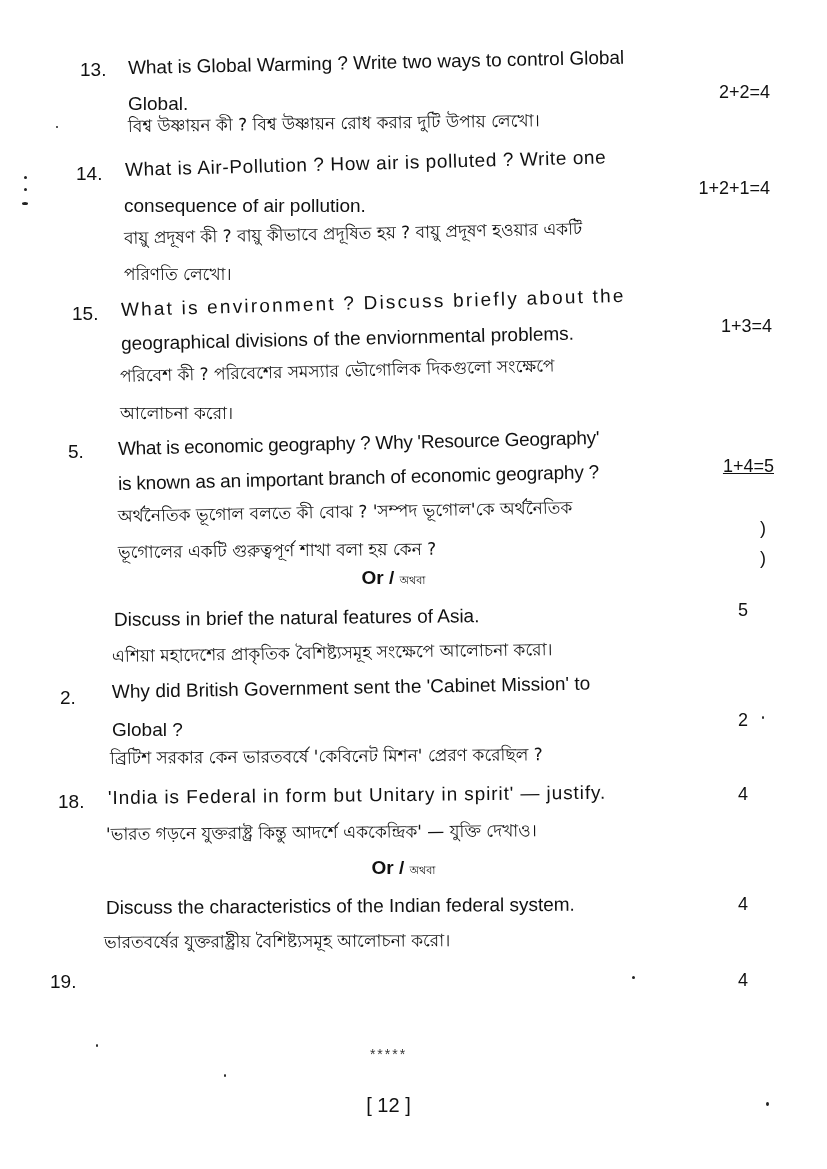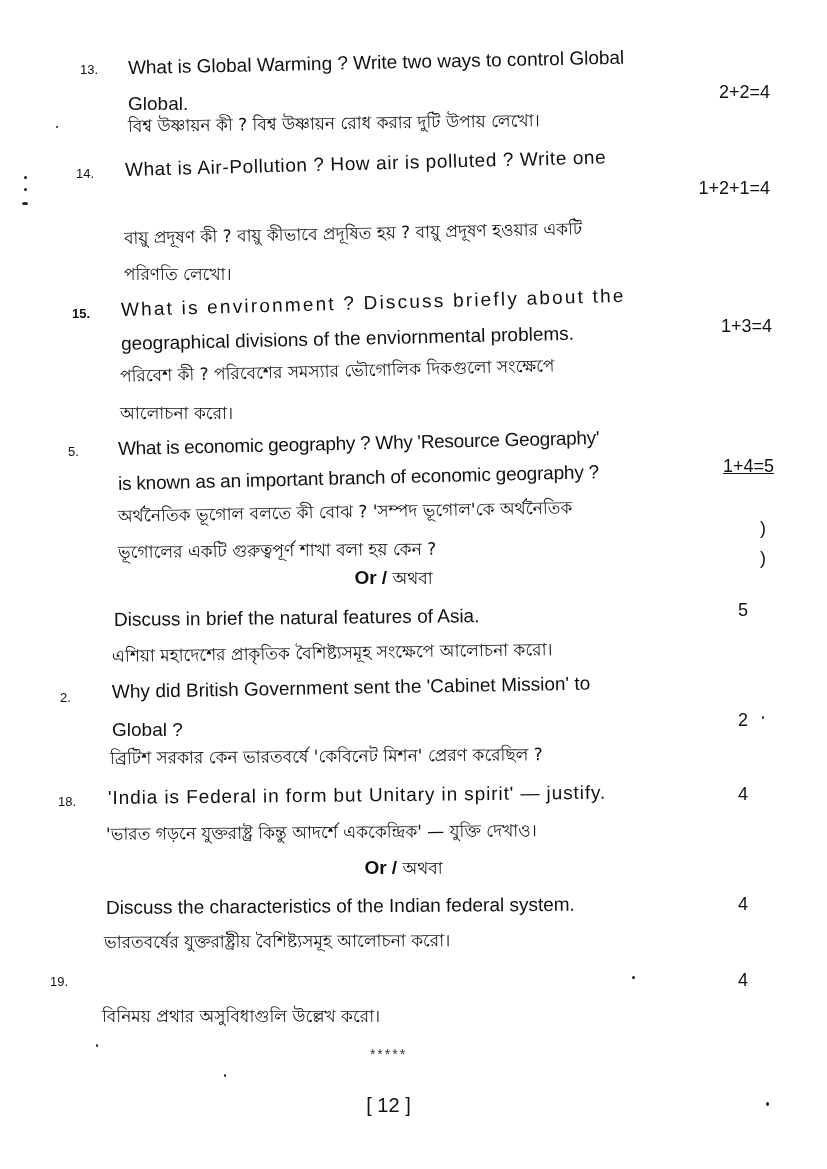--- a/index.html
+++ b/index.html
@@ -3,46 +3,47 @@
 <meta charset="utf-8">
 <style>
   html, body { margin: 0; padding: 0; }
   body {
     width: 827px; height: 1169px; background: #ffffff; position: relative; overflow: hidden;
     font-family: "Liberation Sans", "DejaVu Sans", sans-serif; color: #111;
   }
   .page { position: absolute; inset: 0; }
   .line { position: absolute; font-size: 19px; line-height: 24px; white-space: nowrap; }
   .bn { font-size: 17px; font-family: "DejaVu Sans", sans-serif; }
-  .num { position: absolute; font-size: 13px; line-height: 24px; }
+  .num { position: absolute; font-size: 19px; line-height: 24px; }
   .marks { position: absolute; font-size: 18px; line-height: 24px; text-align: right; }
   .or { position: absolute; font-size: 19px; line-height: 24px; font-weight: bold; width: 100%; text-align: center; }
-  .or .bnor { font-weight: normal; font-family: "DejaVu Sans", sans-serif; font-size: 17px; }
+  .or .bnor { font-weight: normal; font-family: "DejaVu Sans", sans-serif; font-size: 11px; }
   .stars { position: absolute; left: 0; width: 100%; text-align: center; font-size: 14px; letter-spacing: 2px; color: #333; }
   .pageno { position: absolute; left: 0; width: 100%; text-align: center; font-size: 20px; }
   .speck { position: absolute; background: #222; border-radius: 50%; }
 </style>
 </head>
 <body>
 
 <div class="page">
 
   <div class="num" style="left:80px; top:58px;">13.</div>
   <div class="line" style="left:128px; top:56px; transform:rotate(-1.2deg); transform-origin:left;">What is Global Warming ? Write two ways to control Global</div>
   <div class="marks" style="left:640px; width:130px; top:80px;">2+2=4</div>
   <div class="line" style="left:128px; top:92px;">Global.</div>
   <div class="line bn" style="left:128px; top:114px; transform:rotate(-0.8deg); transform-origin:left;">বিশ্ব উষ্ণায়ন কী ? বিশ্ব উষ্ণায়ন রোধ করার দুটি উপায় লেখো।</div>
 
   <div class="num" style="left:76px; top:162px;">14.</div>
   <div class="line" style="left:125px; top:158px; letter-spacing:0.6px; transform:rotate(-1.5deg); transform-origin:left;">What is Air-Pollution ? How air is polluted ? Write one</div>
   <div class="marks" style="left:620px; width:150px; top:176px;">1+2+1=4</div>
+  <div class="line" style="left:124px; top:194px;">consequence of air pollution.</div>
   <div class="line bn" style="left:124px; top:226px; transform:rotate(-1.2deg); transform-origin:left;">বায়ু প্রদূষণ কী ? বায়ু কীভাবে প্রদূষিত হয় ? বায়ু প্রদূষণ হওয়ার একটি</div>
   <div class="line bn" style="left:124px; top:262px;">পরিণতি লেখো।</div>
 
-  <div class="num" style="left:72px; top:302px;font-weight:bold;">15.</div>
+  <div class="num" style="left:72px; top:302px;">15.</div>
   <div class="line" style="left:121px; top:298px; letter-spacing:2.2px; transform:rotate(-1.6deg); transform-origin:left;">What is environment ? Discuss briefly about the</div>
   <div class="line" style="left:121px; top:332px; transform:rotate(-1.3deg); transform-origin:left;">geographical divisions of the enviornmental problems.</div>
   <div class="marks" style="left:660px; width:112px; top:314px;">1+3=4</div>
   <div class="line bn" style="left:120px; top:364px; transform:rotate(-1.4deg); transform-origin:left;">পরিবেশ কী ? পরিবেশের সমস্যার ভৌগোলিক দিকগুলো সংক্ষেপে</div>
   <div class="line bn" style="left:120px; top:401px;">আলোচনা করো।</div>
 
   <div class="num" style="left:68px; top:440px;">5.</div>
   <div class="line" style="left:118px; top:437px; letter-spacing:-0.3px; transform:rotate(-1.3deg); transform-origin:left;">What is economic geography ? Why 'Resource Geography'</div>
   <div class="line" style="left:118px; top:472px; letter-spacing:-0.2px; transform:rotate(-1.4deg); transform-origin:left;">is known as an important branch of economic geography ?</div>
   <div class="marks" style="left:660px; width:114px; top:454px;text-decoration:underline;">1+4=5</div>
@@ -73,21 +74,20 @@
   <div class="or" style="top:856px; left:-10px;">
     <span>Or /</span>
     <span class="bnor">অথবা</span>
   </div>
   <div class="line" style="left:106px; top:896px; transform:rotate(-0.4deg); transform-origin:left;">Discuss the characteristics of the Indian federal system.</div>
   <div class="marks" style="left:700px; width:48px; top:892px;">4</div>
   <div class="line bn" style="left:104px; top:930px; transform:rotate(-0.3deg); transform-origin:left;">ভারতবর্ষের যুক্তরাষ্ট্রীয় বৈশিষ্ট্যসমূহ আলোচনা করো।</div>
 
   <div class="num" style="left:50px; top:970px;">19.</div>
   <div class="marks" style="left:700px; width:48px; top:968px;">4</div>
-  <div class="line bn" style="left:102px; top:1004px;">বিনিময় প্রথার অসুবিধাগুলি উল্লেখ করো।</div>
 
   <div class="stars" style="top:1046px; left:-25px;">*****</div>
   <div class="pageno" style="top:1094px; left:-25px;">[ 12 ]</div>
 
   <div class="speck" style="left:24px; top:176px; width:3px; height:3px;"></div>
   <div class="speck" style="left:24px; top:188px; width:3px; height:3px;"></div>
   <div class="speck" style="left:22px; top:202px; width:6px; height:3px;"></div>
   <div class="speck" style="left:56px; top:126px; width:2px; height:2px;"></div>
   <div class="speck" style="left:632px; top:976px; width:3px; height:3px;"></div>
   <div class="speck" style="left:96px; top:1044px; width:2px; height:3px;"></div>

